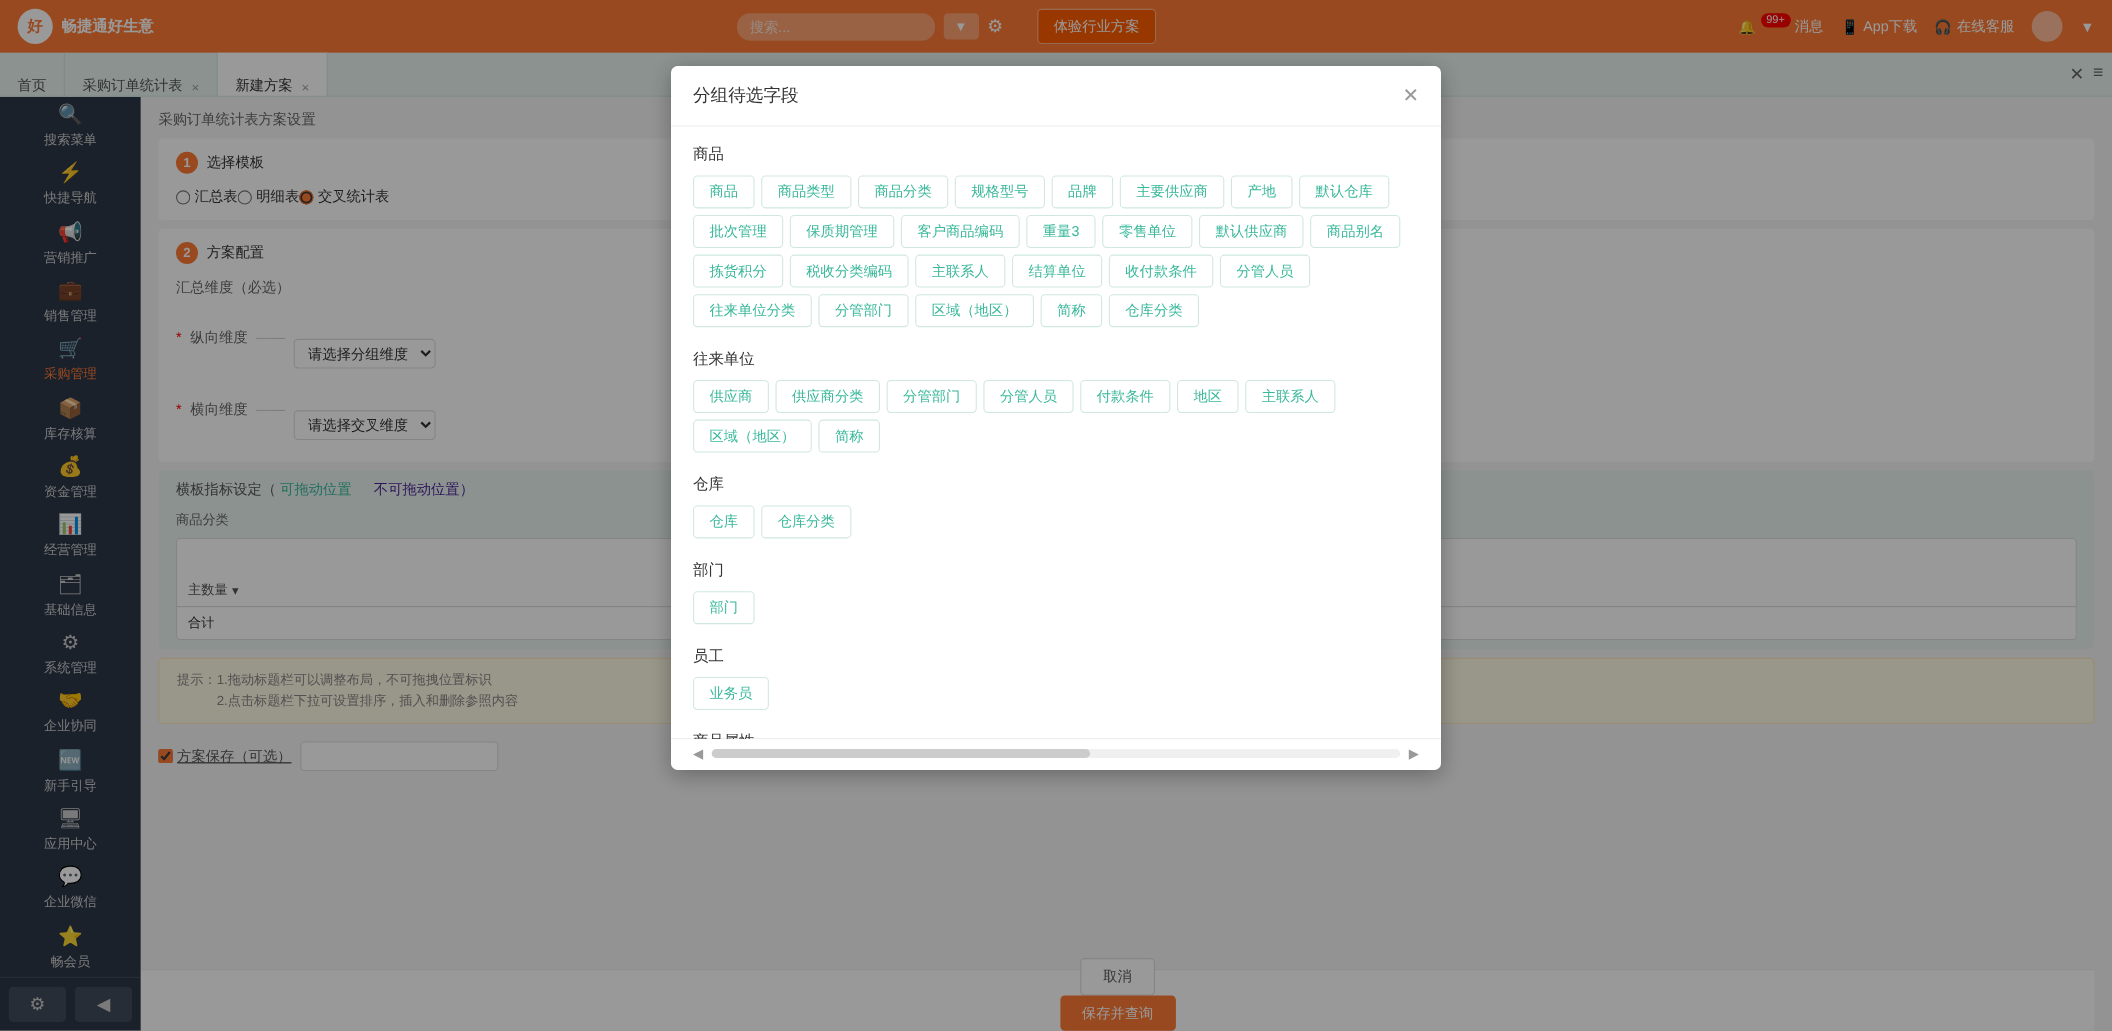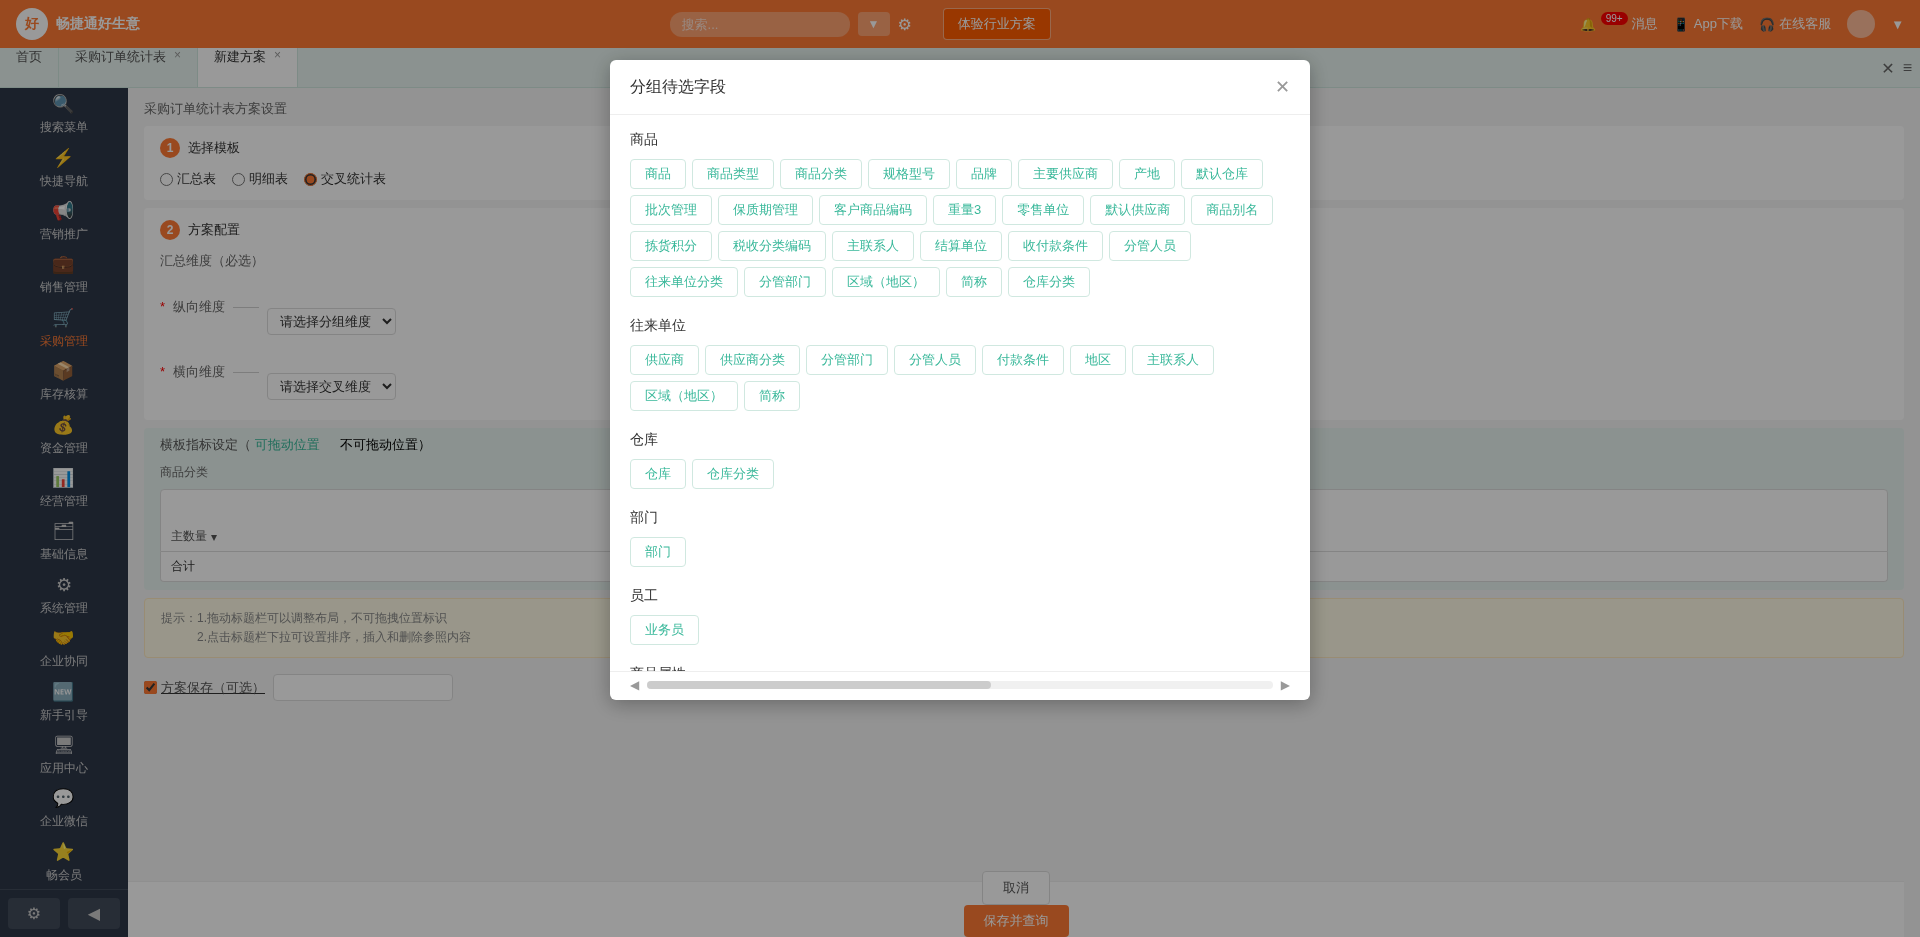--- a/index.html
+++ b/index.html
@@ -99,21 +99,21 @@
       display: flex;
       align-items: center;
       padding: 0 0;
       border-bottom: 1px solid #d0e8e0;
       position: relative;
     }
     .tab {
       height: 100%;
       padding: 0 16px;
       display: flex;
-      align-items: flex-start;
+      align-items: flex-end;
       gap: 8px;
       cursor: pointer;
       font-size: 13px;
       color: #555;
       border-right: 1px solid #d0e8e0;
     }
     .tab.active {
       background: white;
       color: #333;
       font-weight: 500;
@@ -207,21 +207,20 @@
       width: 20px; height: 20px;
       background: #ff7b35;
       color: white;
       border-radius: 50%;
       display: flex; align-items: center; justify-content: center;
       font-size: 12px;
       font-weight: bold;
     }
     .template-options {
       display: flex;
-      gap: 16px;
       align-items: flex-start;
     }
     .radio-option {
       display: flex; align-items: center; gap: 4px; cursor: pointer;
     }
     .radio-option input { cursor: pointer; accent-color: #ff7b35; }
     .config-row {
       display: flex; align-items: center; gap: 8px; margin-bottom: 8px;
     }
     .label-text { color: #666; font-size: 13px; }
@@ -596,21 +595,21 @@
           </select>
         </div>
       </div>
     </div>
 
     <div class="stats-area">
       <div class="stats-label">
         <span>横板指标设定（</span>
         <span style="color:#39b89a">可拖动位置</span>
         <span>　</span>
-        <span style="color:#000000">不可拖动位置）</span>
+        <span style="color:#4c1d95">不可拖动位置）</span>
       </div>
       <div style="margin-bottom:4px;font-size:12px;color:#666;padding:4px 0;">商品分类</div>
       <div class="stats-table-header">
         <div class="stats-col">
           <span>主数量</span>
           <span>▾</span>
         </div>
         <div class="stats-col">
           <span>金额</span>
         </div>

